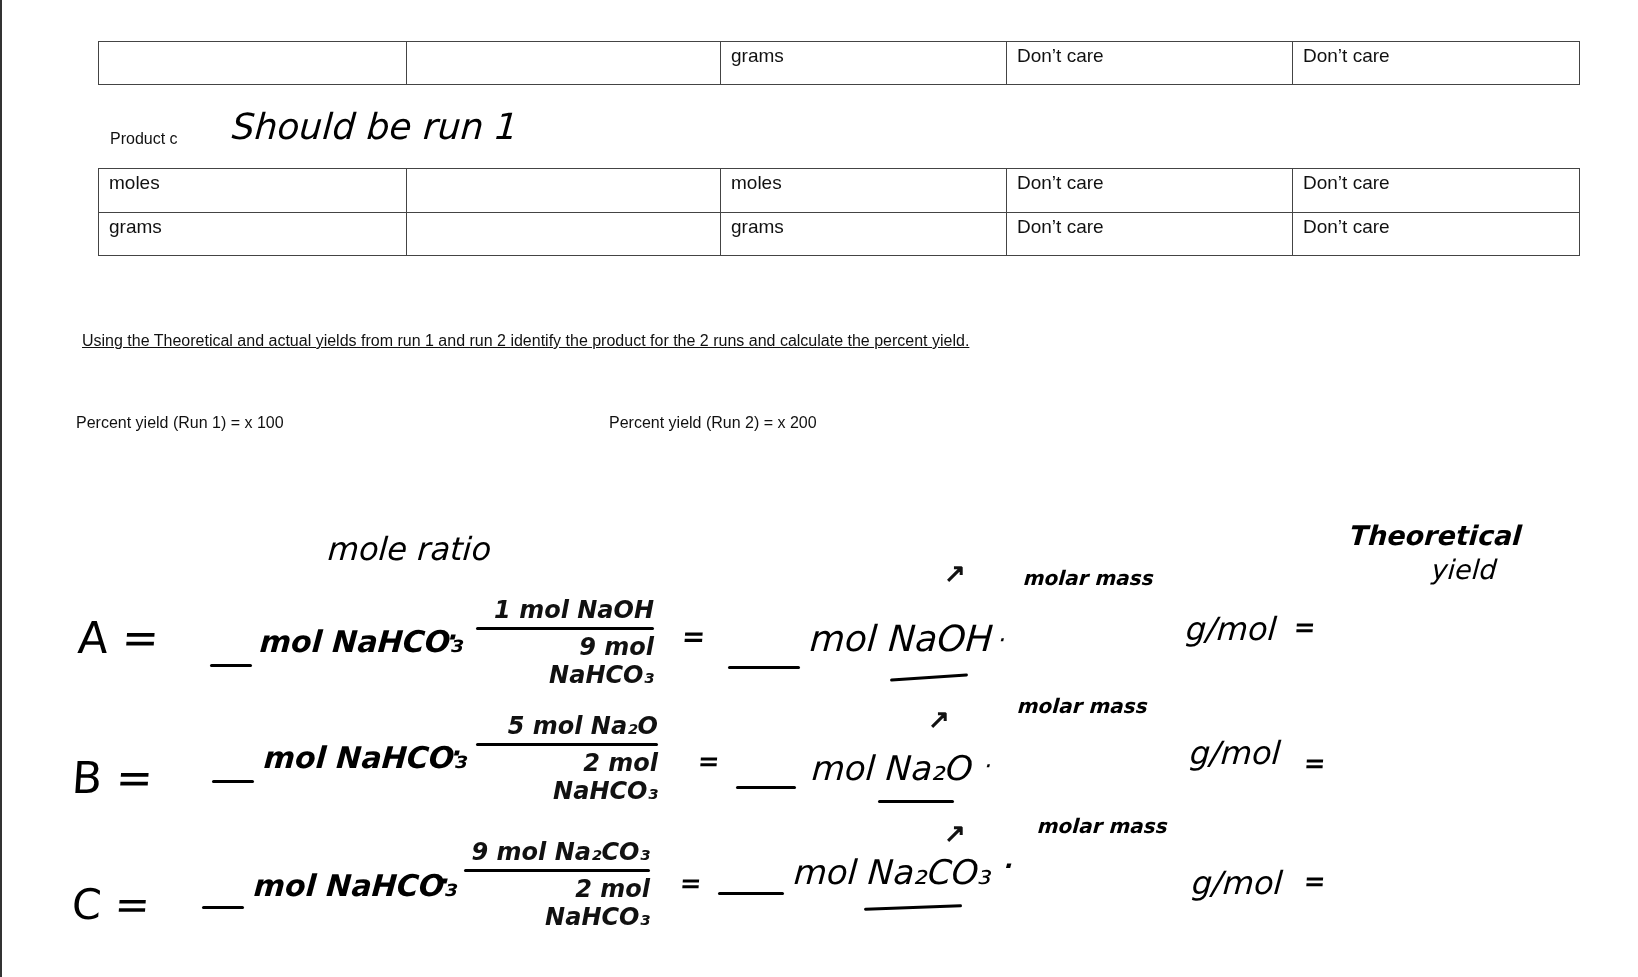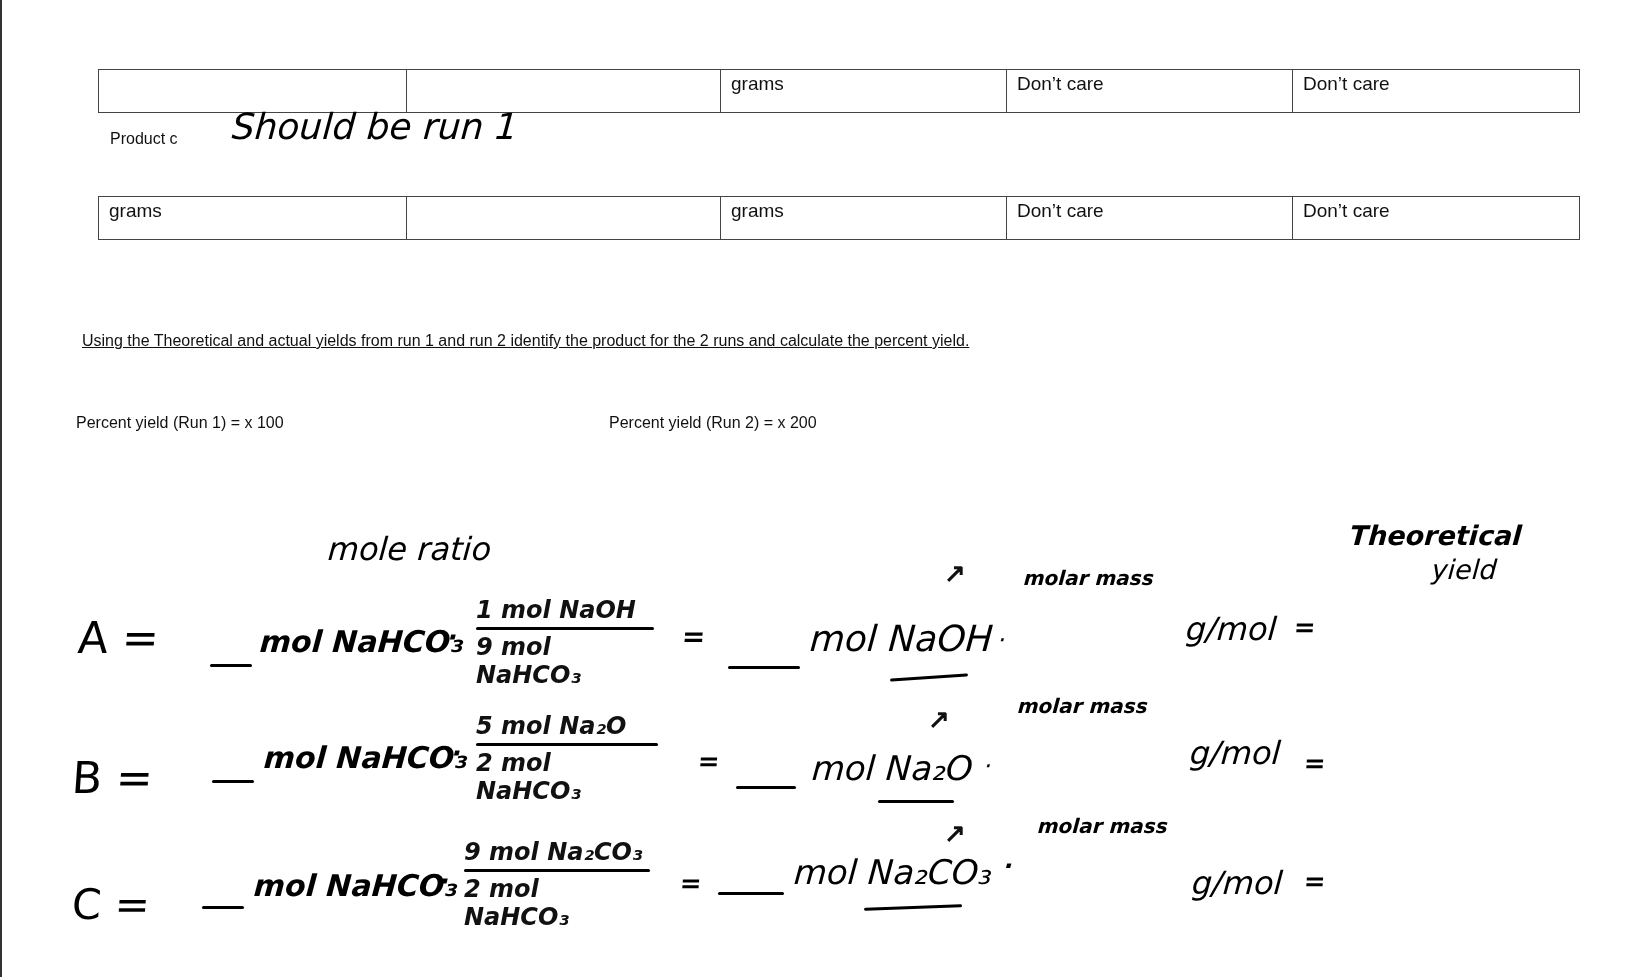--- a/index.html
+++ b/index.html
@@ -1,23 +1,23 @@
 <!DOCTYPE html>
 <html><head>
 <meta charset="utf-8">
 <style>
   html,body{margin:0;padding:0;background:#fff;}
   body{width:1638px;height:977px;position:relative;overflow:hidden;font-family:"Liberation Sans",sans-serif;color:#111;}
   .leftedge{position:absolute;left:0;top:0;width:2px;height:977px;background:#333;}
-  table.grid{position:absolute;border-collapse:collapse;table-layout:fixed;font-size:19px;margin-top:28px;}
+  table.grid{position:absolute;border-collapse:collapse;table-layout:fixed;font-size:19px;}
   table.grid td{border:1.5px solid #444;vertical-align:top;padding:3px 10px 0 10px;height:39px;box-sizing:border-box;white-space:nowrap;}
   .blank{display:inline-block;border-bottom:1px solid #555;height:14px;vertical-align:baseline;margin-right:6px;}
   .txt{position:absolute;font-size:16px;white-space:nowrap;}
   .hw{position:absolute;font-family:"DejaVu Sans",sans-serif;white-space:nowrap;color:#000;font-style:italic;transform:skewX(-4deg);}
-  .frac{position:absolute;text-align:left;}
+  .frac{position:absolute;text-align:right;}
   .frac .num,.frac .den{font-family:"DejaVu Sans",sans-serif;font-weight:bold;font-size:24px;font-style:italic;display:block;}
   .frac .bar{display:block;height:3px;background:#000;border-radius:2px;margin:3px 0;}
   .uline{position:absolute;height:3px;background:#000;border-radius:2px;}
   .arrowc{position:absolute;font-size:26px;font-weight:bold;}
 </style>
 </head>
 <body>
 
 <div class="leftedge"></div>
 
@@ -45,20 +45,27 @@
 
 <table class="grid" style="left:98px;top:168px;width:1481px;">
   <colgroup>
       <col style="width:308px">
       <col style="width:314px">
       <col style="width:286px">
       <col style="width:286px">
       <col style="width:287px">
     </colgroup>
   <tbody>
+  <tr style="height:44px;">
+    <td>moles</td>
+    <td></td>
+    <td>moles</td>
+    <td>Don’t care</td>
+    <td>Don’t care</td>
+  </tr>
   <tr style="height:43px;">
     <td>grams</td>
     <td></td>
     <td>grams</td>
     <td>Don’t care</td>
     <td>Don’t care</td>
   </tr>
 </tbody>
   </table>
 

